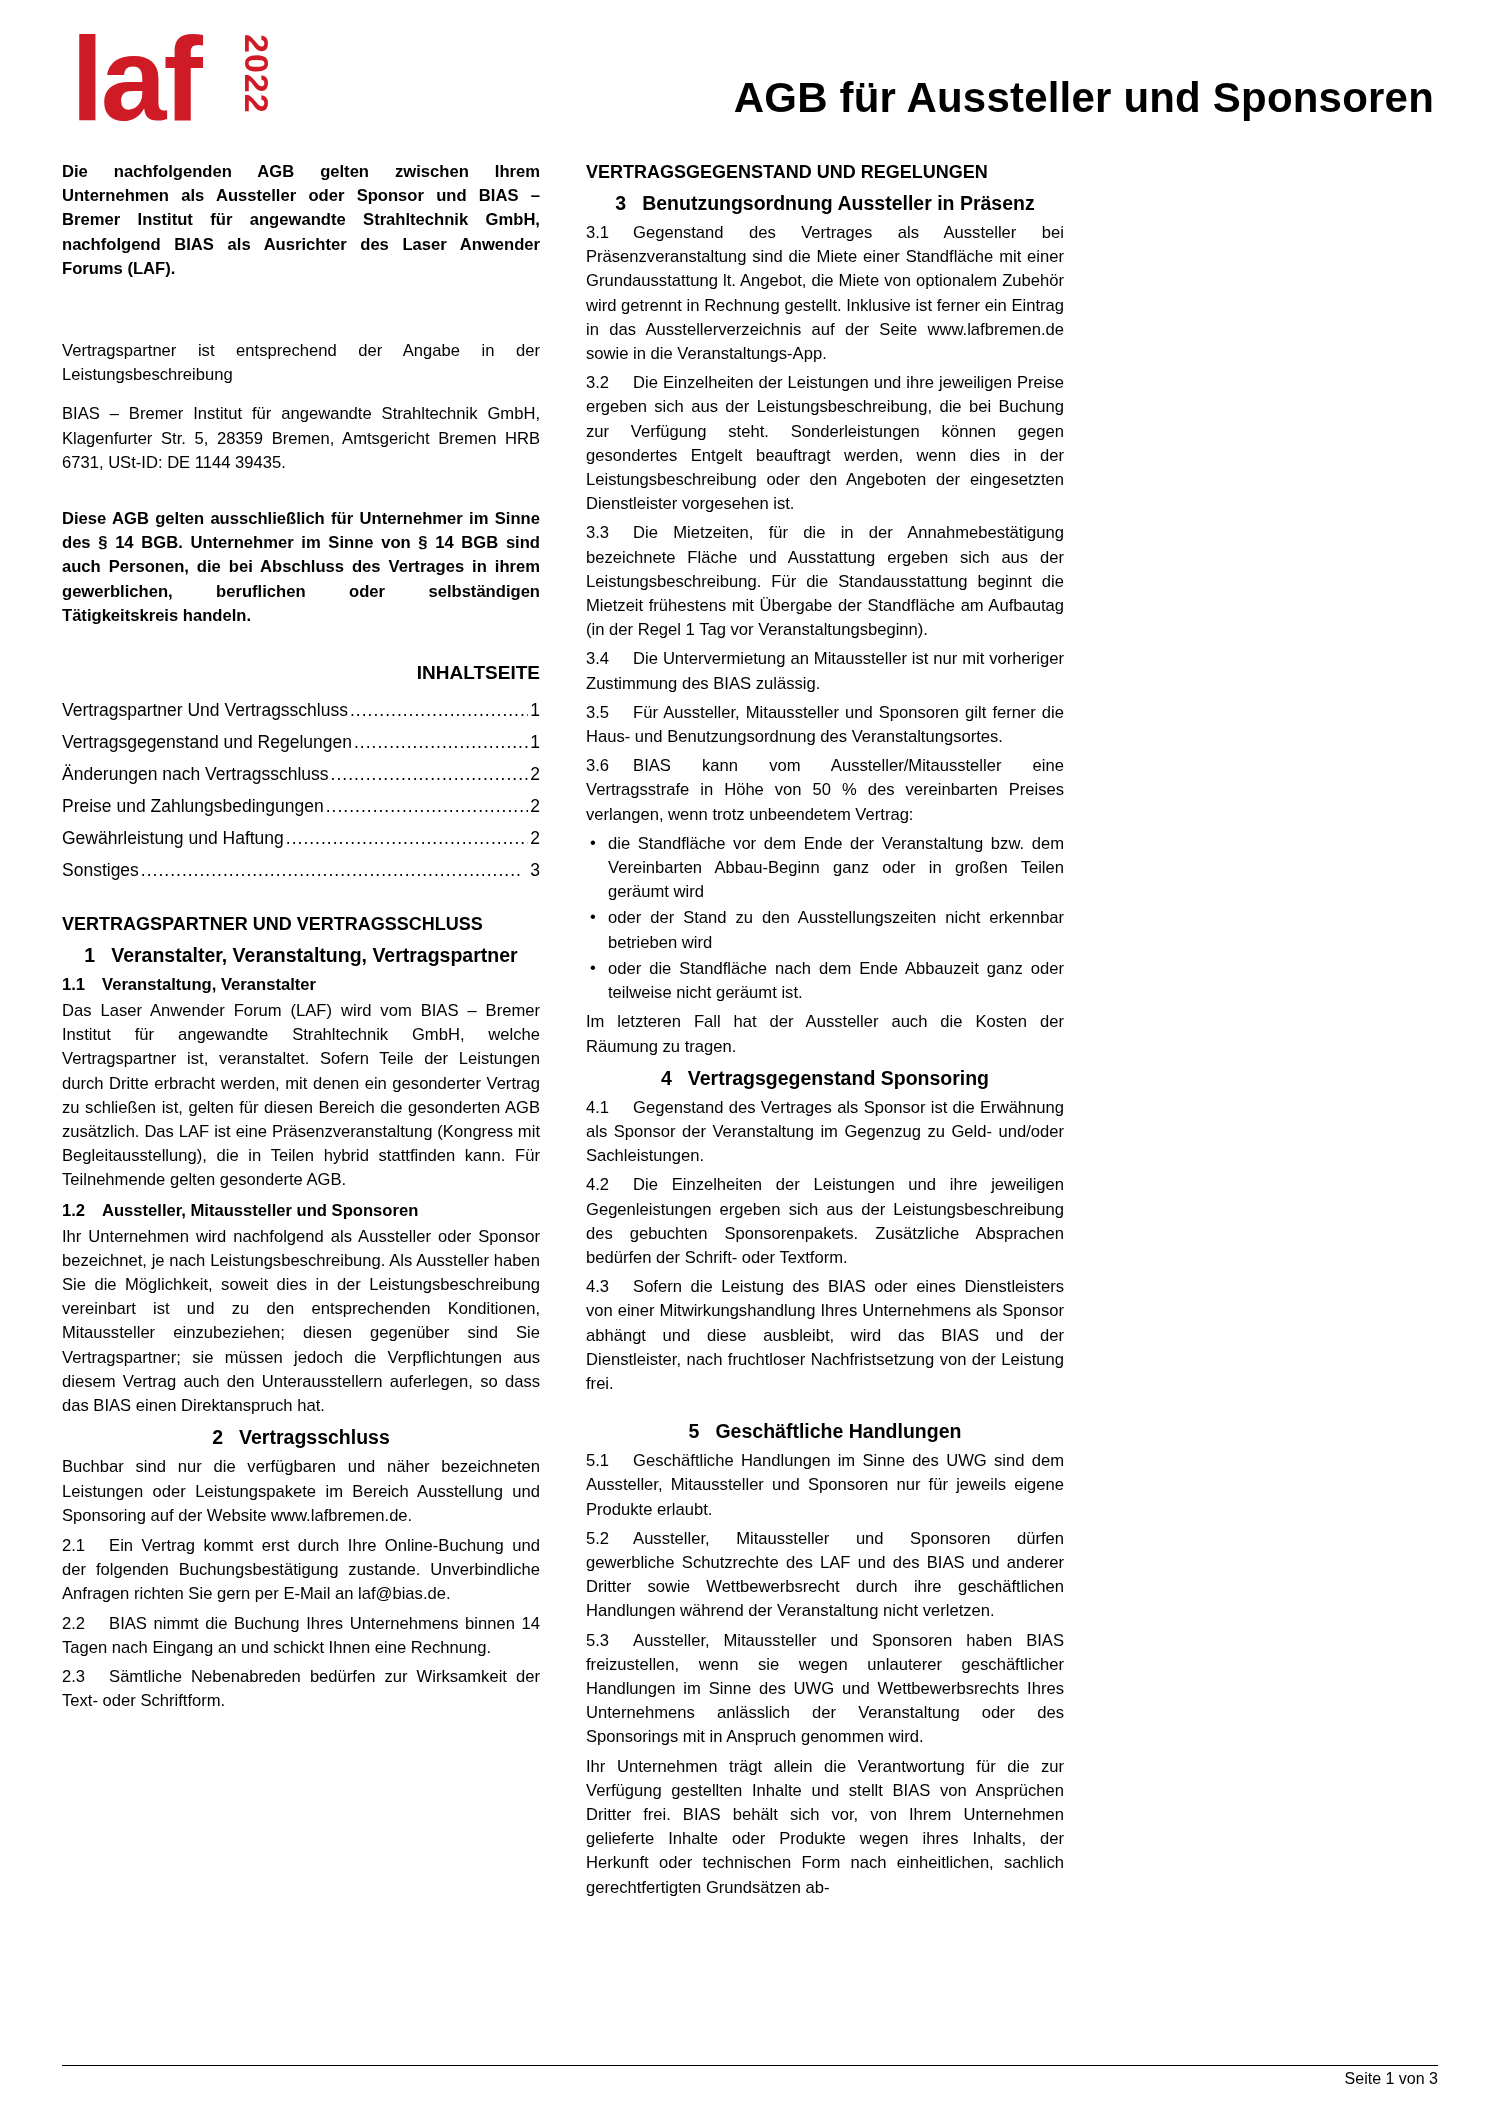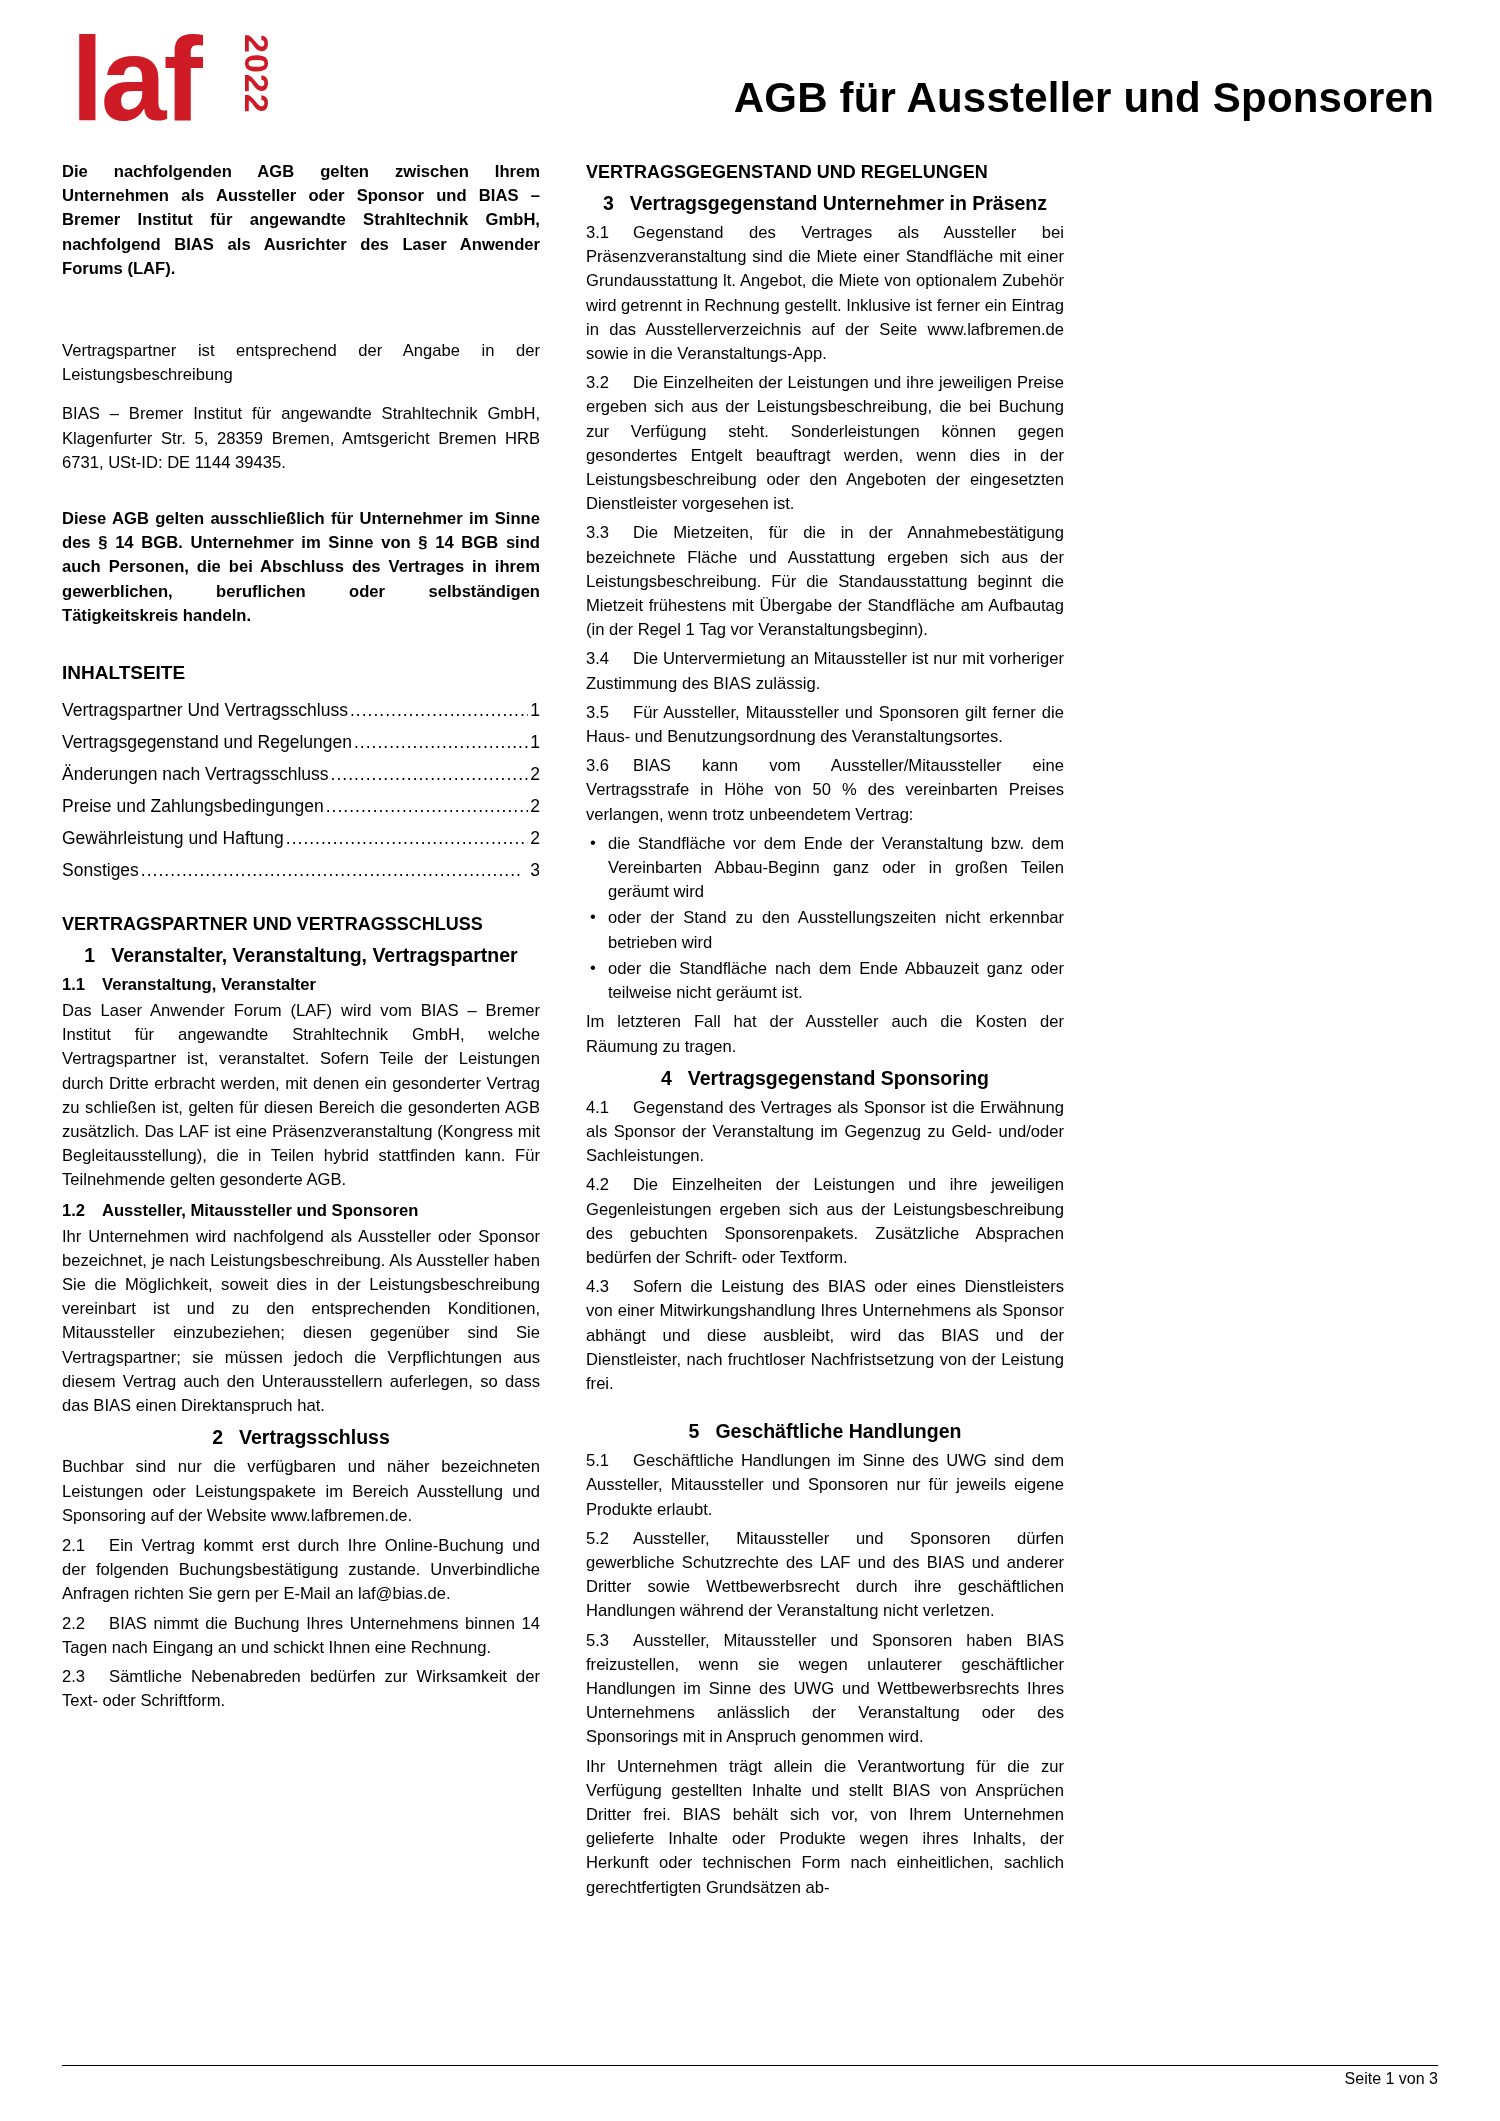--- a/index.html
+++ b/index.html
@@ -144,21 +144,21 @@
     margin: 0 0 5px 0;
   }
   .numpara .n {
     font-weight: normal;
     margin-right: 24px;
   }
 
   
   .toc-head {
     display: flex;
-    justify-content: flex-start;
+    justify-content: flex-end;
     font-size: 19px;
     font-weight: bold;
     margin: 0 0 8px 0;
     line-height: 26px;
   }
   .toc-row {
     display: flex;
     align-items: baseline;
     font-size: 17.5px;
     line-height: 32px;
@@ -309,21 +309,21 @@
       <p class="numpara"><span class="n">2.1</span><span>Ein Vertrag kommt erst durch Ihre Online-Buchung und der folgenden Buchungsbestätigung zustande. Unverbindliche Anfragen richten Sie gern per E-Mail an laf@bias.de.</span></p>
       <p class="numpara"><span class="n">2.2</span><span>BIAS nimmt die Buchung Ihres Unternehmens binnen 14 Tagen nach Eingang an und schickt Ihnen eine Rechnung.</span></p>
       <p class="numpara"><span class="n">2.3</span><span>Sämtliche Nebenabreden bedürfen zur Wirksamkeit der Text- oder Schriftform.</span></p>
 
     </div>
 
     <div class="col">
 
       <div class="sec-caps">VERTRAGSGEGENSTAND UND REGELUNGEN</div>
 
-      <div class="sec-num"><span class="n">3</span><span>Vertragsgegenstand Unternehmer in Präsenz</span></div>
+      <div class="sec-num"><span class="n">3</span><span>Benutzungsordnung Aussteller in Präsenz</span></div>
 
       <p class="numpara"><span class="n">3.1</span><span>Gegenstand des Vertrages als Aussteller bei Präsenzveranstaltung sind die Miete einer Standfläche mit einer Grundausstattung lt. Angebot, die Miete von optionalem Zubehör wird getrennt in Rechnung gestellt. Inklusive ist ferner ein Eintrag in das Ausstellerverzeichnis auf der Seite www.lafbremen.de sowie in die Veranstaltungs-App.</span></p>
       <p class="numpara"><span class="n">3.2</span><span>Die Einzelheiten der Leistungen und ihre jeweiligen Preise ergeben sich aus der Leistungsbeschreibung, die bei Buchung zur Verfügung steht. Sonderleistungen   können gegen gesondertes Entgelt beauftragt werden, wenn dies in der Leistungsbeschreibung oder den Angeboten der eingesetzten Dienstleister vorgesehen ist.</span></p>
       <p class="numpara"><span class="n">3.3</span><span>Die Mietzeiten, für die in der Annahmebestätigung bezeichnete Fläche und Ausstattung ergeben sich aus der Leistungsbeschreibung. Für die Standausstattung beginnt die Mietzeit frühestens mit Übergabe der Standfläche am Aufbautag (in der Regel 1 Tag vor Veranstaltungsbeginn).</span></p>
       <p class="numpara"><span class="n">3.4</span><span>Die Untervermietung an Mitaussteller ist nur mit vorheriger Zustimmung des BIAS zulässig.</span></p>
       <p class="numpara"><span class="n">3.5</span><span>Für Aussteller, Mitaussteller und Sponsoren gilt ferner die Haus- und  Benutzungsordnung des Veranstaltungsortes.</span></p>
       <p class="numpara"><span class="n">3.6</span><span>BIAS kann vom Aussteller/Mitaussteller eine Vertragsstrafe in Höhe von 50 % des vereinbarten Preises verlangen, wenn trotz unbeendetem Vertrag:</span></p>
 
       <ul class="bullets">
         <li><span class="bullet-dot">•</span><span>die Standfläche vor dem Ende der Veranstaltung bzw. dem Vereinbarten Abbau-Beginn ganz oder in großen Teilen geräumt wird</span></li>

